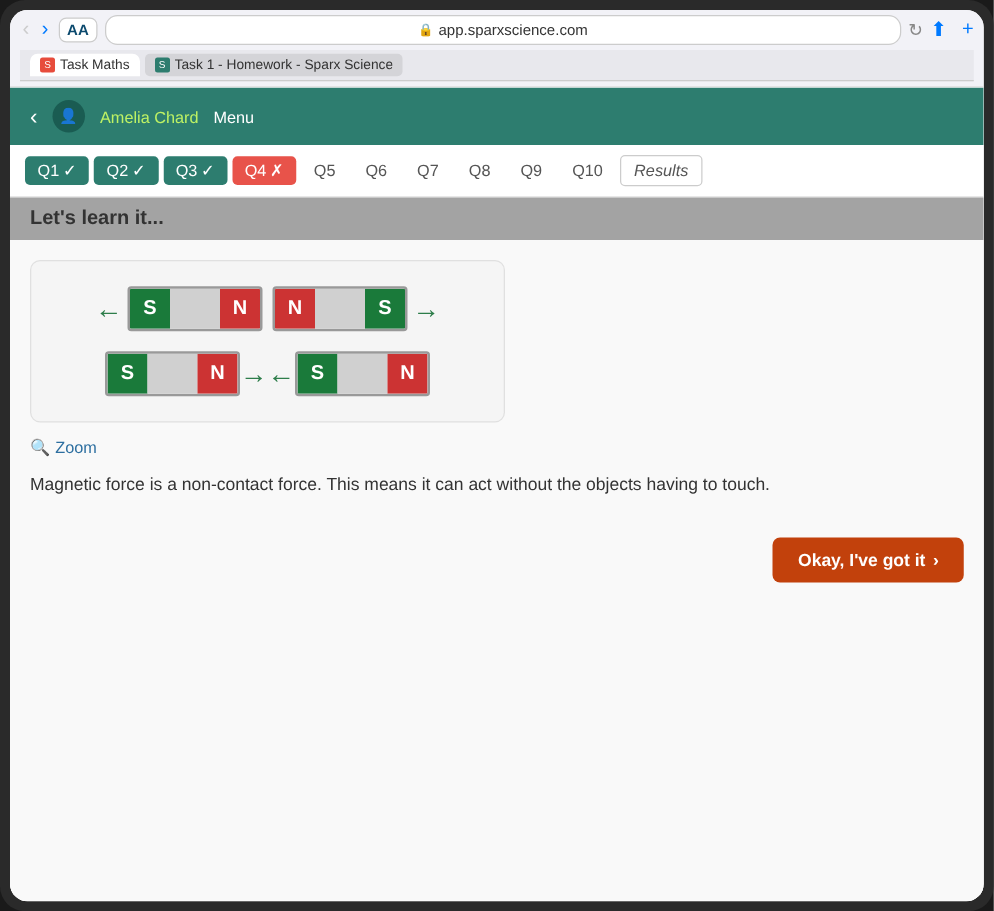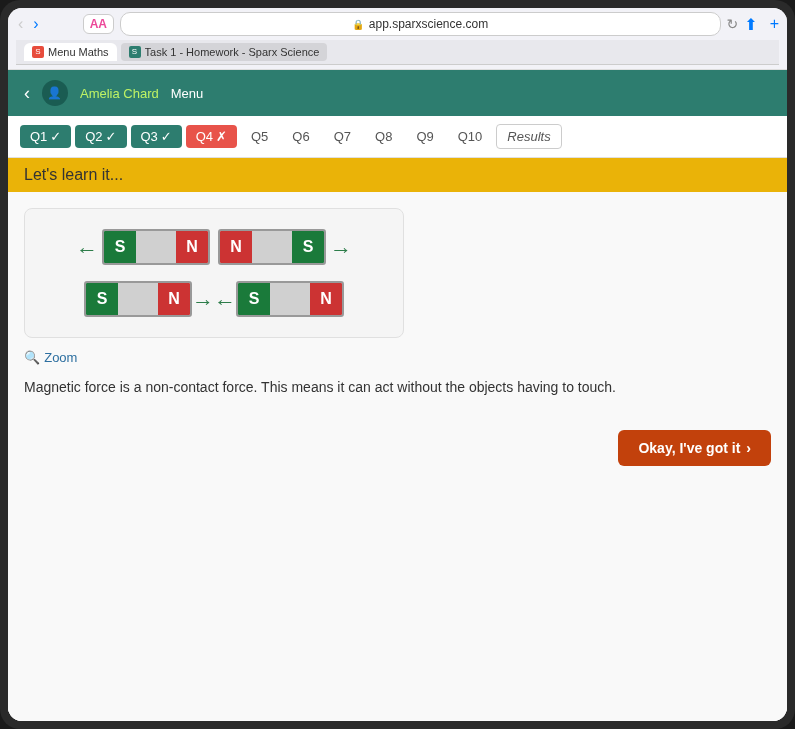--- a/index.html
+++ b/index.html
@@ -74,22 +74,21 @@
 
     .nav-btn.disabled { color: #ccc; }
 
     .aa-btn {
       background: #fff;
       border: 1px solid #ccc;
       border-radius: 6px;
       padding: 2px 6px;
       font-size: 12px;
       font-weight: 600;
-      color: #ec4899;
-      margin-left: 36px;
+      color: #0c4a6e;
     }
 
     .url-bar {
       flex: 1;
       background: #fff;
       border: 1px solid #ccc;
       border-radius: 10px;
       padding: 4px 10px;
       font-size: 12px;
       color: #333;
@@ -270,24 +269,24 @@
 
     
     .main-content {
       flex: 1;
       padding: 0;
       background: #f9f9f9;
       overflow-y: auto;
     }
 
     .lets-learn-banner {
-      background: #eab308;
+      background: #a3a3a3;
       padding: 8px 16px;
       font-size: 16px;
-      font-weight: 400;
+      font-weight: 700;
       color: #333;
     }
 
     .content-area {
       padding: 16px;
     }
 
     
     .magnet-diagram {
       background: #f5f5f5;
@@ -435,21 +434,21 @@
         <button class="reload-btn">↻</button>
         <div class="browser-actions">
           <button class="action-btn">⬆</button>
           <button class="action-btn">+</button>
         </div>
       </div>
 
       <div class="tab-bar">
         <div class="tab">
           <span class="tab-favicon">S</span>
-          <span class="tab-label">Menu Maths</span>
+          <span class="tab-label">Task Maths</span>
         </div>
         <div class="tab-task">
           <span class="tab-favicon" style="background:#2d7d6f;">S</span>
           <span class="tab-label">Task 1 - Homework - Sparx Science</span>
         </div>
       </div>
     </div>
 
     <div class="app-container">
 

